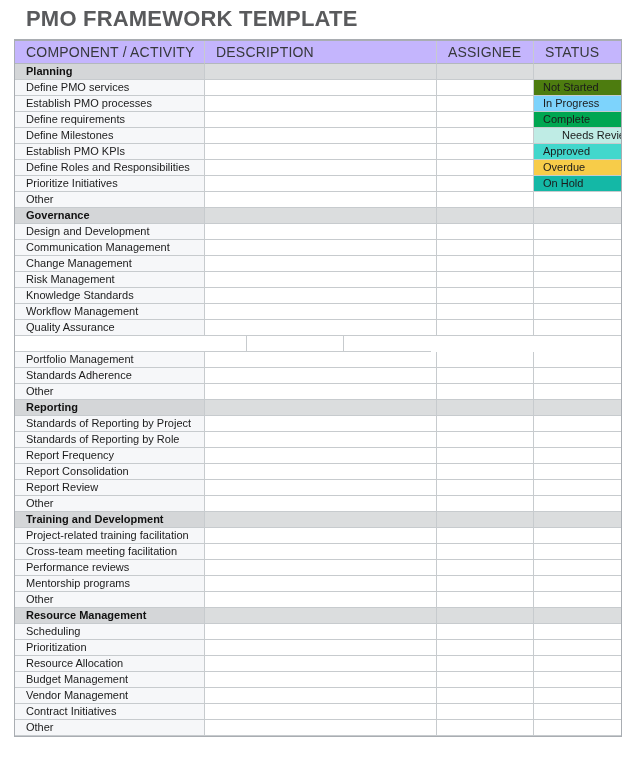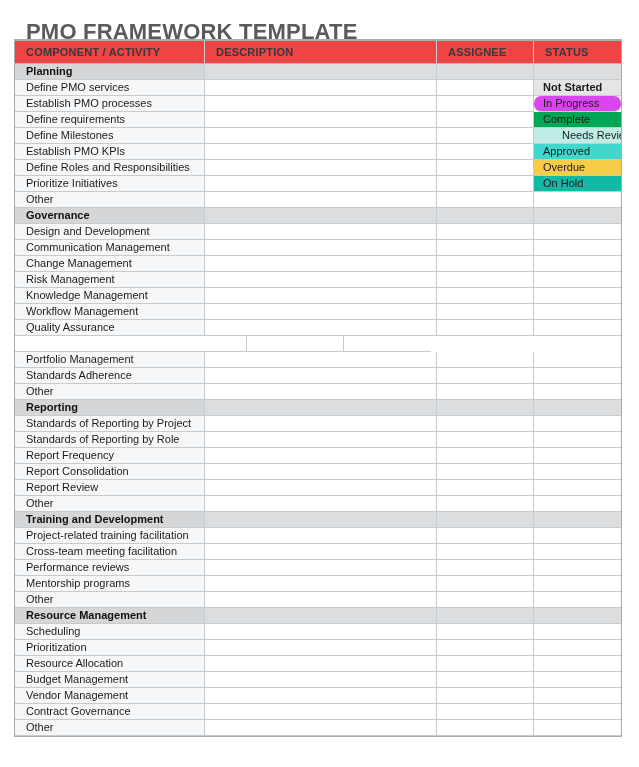--- a/index.html
+++ b/index.html
@@ -5,43 +5,43 @@
   * { margin:0; padding:0; box-sizing:border-box; }
   html,body { background:#ffffff; }
   body {
     width:639px; height:767px;
     font-family:"Liberation Sans", sans-serif;
     position:relative; overflow:hidden;
   }
   .page-title {
     position:absolute; left:26px; top:6px;
     font-size:22px; font-weight:700; letter-spacing:0.2px;
-    color:#595a5c; white-space:nowrap;margin-top:13px;
+    color:#595a5c; white-space:nowrap;
   }
   .pmo-table {
     position:absolute; left:14px; top:39px;
     width:608px;
     border:1px solid #a9adb2; border-top:2px solid #a9adb2;
     background:#ffffff;
   }
   .row { display:flex; width:100%; }
   .cell {
     border-right:1px solid #c7cbce;
     border-bottom:1px solid #c7cbce;
     overflow:hidden; white-space:nowrap;
   }
   .cell:last-child { border-right:none; }
   .c-component  { width:190px; padding-left:11px; }
   .c-description{ width:232px; }
   .c-assignee   { width:97px; }
   .c-status     { width:87px; padding-left:9px; }
   .header-row .cell {
     height:23px; line-height:23px;
-    background:#ef4444;
-    font-size:11px; font-weight:700; letter-spacing:0.2px;
+    background:#c4b5fd;
+    font-size:14px; font-weight:400; letter-spacing:0.2px;
     color:#36383b;
     border-bottom:1px solid #b3b8bd;
   }
   .header-row .c-description, .header-row .c-assignee, .header-row .c-status { padding-left:11px; }
   .data-row .cell, .section-row .cell {
     height:16px; line-height:15px; font-size:11px; color:#1b1b1b;
   }
   .data-row .c-component { background:#f6f7f9; }
   .data-row .c-description, .data-row .c-assignee, .data-row .c-status { background:#ffffff; }
   .section-row .c-component {
@@ -68,27 +68,27 @@
         <div class="row section-row">
           <div class="cell c-component">Planning</div>
           <div class="cell c-description"></div>
           <div class="cell c-assignee"></div>
           <div class="cell c-status"></div>
         </div>
         <div class="row data-row">
           <div class="cell c-component">Define PMO services</div>
           <div class="cell c-description"></div>
           <div class="cell c-assignee"></div>
-          <div class="cell c-status" style="background: #e5e5e5; font-weight: bold;">Not Started</div>
+          <div class="cell c-status" style="background: #4d7c0f;">Not Started</div>
         </div>
         <div class="row data-row">
           <div class="cell c-component">Establish PMO processes</div>
           <div class="cell c-description"></div>
           <div class="cell c-assignee"></div>
-          <div class="cell c-status" style="background: #d946ef; border-radius: 7px;">In Progress</div>
+          <div class="cell c-status" style="background: #7dd3fc;">In Progress</div>
         </div>
         <div class="row data-row">
           <div class="cell c-component">Define requirements</div>
           <div class="cell c-description"></div>
           <div class="cell c-assignee"></div>
           <div class="cell c-status" style="background: rgb(0, 166, 81);">Complete</div>
         </div>
         <div class="row data-row">
           <div class="cell c-component">Define Milestones</div>
           <div class="cell c-description"></div>
@@ -143,21 +143,21 @@
           <div class="cell c-assignee"></div>
           <div class="cell c-status"></div>
         </div>
         <div class="row data-row">
           <div class="cell c-component">Risk Management</div>
           <div class="cell c-description"></div>
           <div class="cell c-assignee"></div>
           <div class="cell c-status"></div>
         </div>
         <div class="row data-row">
-          <div class="cell c-component">Knowledge Management</div>
+          <div class="cell c-component">Knowledge Standards</div>
           <div class="cell c-description"></div>
           <div class="cell c-assignee"></div>
           <div class="cell c-status"></div>
         </div>
         <div class="row data-row">
           <div class="cell c-component">Workflow Management</div>
           <div class="cell c-description"></div>
           <div class="cell c-assignee"></div>
           <div class="cell c-status"></div>
         </div>
@@ -298,21 +298,21 @@
           <div class="cell c-assignee"></div>
           <div class="cell c-status"></div>
         </div>
         <div class="row data-row">
           <div class="cell c-component">Vendor Management</div>
           <div class="cell c-description"></div>
           <div class="cell c-assignee"></div>
           <div class="cell c-status"></div>
         </div>
         <div class="row data-row">
-          <div class="cell c-component">Contract Governance</div>
+          <div class="cell c-component">Contract Initiatives</div>
           <div class="cell c-description"></div>
           <div class="cell c-assignee"></div>
           <div class="cell c-status"></div>
         </div>
         <div class="row data-row">
           <div class="cell c-component">Other</div>
           <div class="cell c-description"></div>
           <div class="cell c-assignee"></div>
           <div class="cell c-status"></div>
         </div>

